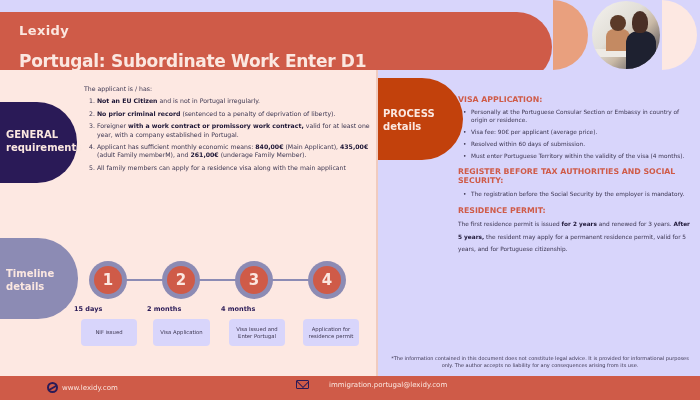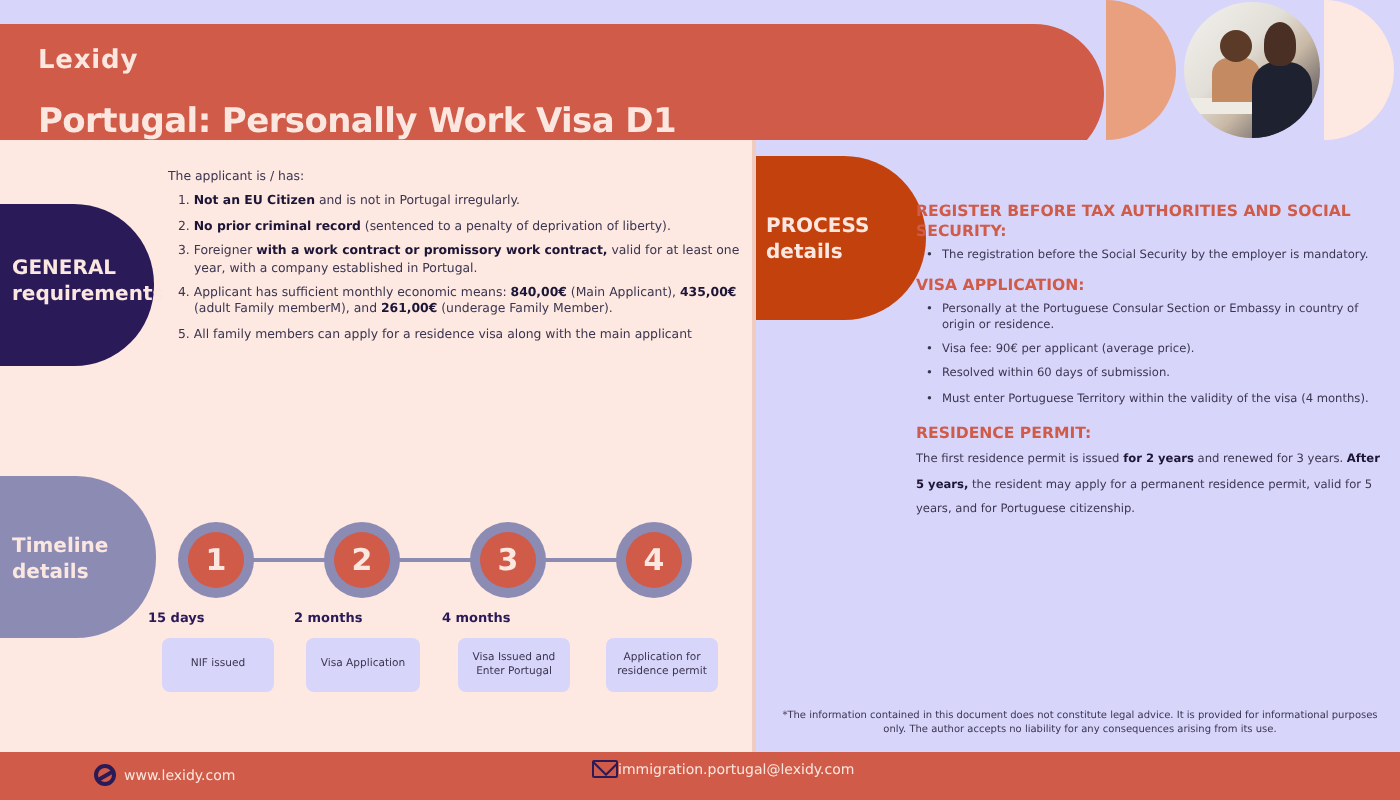--- a/index.html
+++ b/index.html
@@ -51,36 +51,36 @@
   .proc li { position: relative; padding-left: 8px; margin-bottom: 4px; }
   .proc li::before { content: "\2022"; position: absolute; left: 0; top: 0; color: #3b3550; }
   .proc .sec { margin-bottom: 6px; }
   .proc b { color: #1c1535; font-weight: bold; }
   .proc p { line-height: 12.5px; }
 
   .disclaimer { position: absolute; left: 388px; top: 355px; width: 304px; text-align: center; font-size: 5px; color: #3b3550; line-height: 6.5px; }
 
   .footer { position: absolute; left: 0; top: 376px; width: 700px; height: 24px; background: #cf5b48; padding-left: 45px; }
   .f-web { position: absolute; left: 47px; top: 6px; display: flex; align-items: center; gap: 4px; }
-  .f-mail { position: absolute; left: 296px; top: 4px; display: flex; align-items: center; gap: 0; text-align: center; }
+  .f-mail { position: absolute; left: 296px; top: 4px; display: flex; align-items: center; gap: 20px; text-align: center; }
   .f-text { color: #fbe7e0; font-size: 7px; }
   .globe { width: 11px; height: 11px; border-radius: 50%; border: 2px solid #2a1a57; position: relative; }
   .globe::after { content: ""; position: absolute; left: -1px; top: 3px; width: 9px; height: 2px; background: #2a1a57; transform: rotate(-30deg); }
   .envelope { width: 13px; height: 9px; border: 1.5px solid #2a1a57; border-radius: 1px; position: relative; overflow: hidden; }
   .envelope::after { content: ""; position: absolute; left: 1px; top: -5px; width: 8px; height: 8px; border: 1.5px solid #2a1a57; transform: rotate(45deg); }
   .socials { position: absolute; left: 578px; top: 6px; display: flex; gap: 3px; margin-top: 32px; }
   .soc { width: 12px; height: 12px; border-radius: 50%; background: #2a1a57; color: #fbe7e0; font-size: 6.5px; font-weight: bold; text-align: center; line-height: 12px; }
 </style>
 </head>
 <body>
 
 <div class="header">
   <div class="header-bar">
     <div class="logo">Lexidy</div>
-    <div class="title">Portugal: Personally Work Visa D1</div>
+    <div class="title">Portugal: Subordinate Work Enter D1</div>
   </div>
   <div class="shape-peach"></div>
   <div class="photo" title="Two women in a business meeting">
     <div class="tbl"></div>
     <div class="b1"></div>
       <div class="p1"></div>
     <div class="b2"></div>
       <div class="p2"></div>
   </div>
   <div class="shape-pale"></div>
@@ -143,33 +143,33 @@
   <div class="box" style="left:153px;width:57px;">Visa Application</div>
   <div class="box" style="left:229px;">Visa Issued and Enter Portugal</div>
   <div class="box" style="left:303px;">Application for residence permit</div>
 </div>
 
 <div class="tab-process">
   <span><span style="position:static">PROCESS</span><br><span style="position:static">details</span></span>
 </div>
 
 <div class="proc">
-  <div class="sec" style="margin-top:6px;">
-    <h3>REGISTER BEFORE TAX AUTHORITIES AND SOCIAL SECURITY:</h3>
-    <ul style="margin-top:4px;">
-      <li>The registration before the Social Security by the employer is mandatory.</li>
-    </ul>
-  </div>
   <div class="sec">
     <h3>VISA APPLICATION:</h3>
     <ul>
       <li>Personally at the Portuguese Consular Section or Embassy in country of origin or residence.</li>
       <li>Visa fee: 90€ per applicant (average price).</li>
       <li>Resolved within 60 days of submission.</li>
       <li>Must enter Portuguese Territory within the validity of the visa (4 months).</li>
+    </ul>
+  </div>
+  <div class="sec" style="margin-top:6px;">
+    <h3>REGISTER BEFORE TAX AUTHORITIES AND SOCIAL SECURITY:</h3>
+    <ul style="margin-top:4px;">
+      <li>The registration before the Social Security by the employer is mandatory.</li>
     </ul>
   </div>
   <div class="sec" style="margin-top:8px;">
     <h3>RESIDENCE PERMIT:</h3>
     <p>
       <span>The first residence permit is issued </span><b>for 2 years</b><span> and renewed for 3 years. </span><b>After 5 years,</b><span> the resident may apply for a permanent residence permit, valid for 5 years, and for Portuguese citizenship.</span>
     </p>
   </div>
 </div>
 

